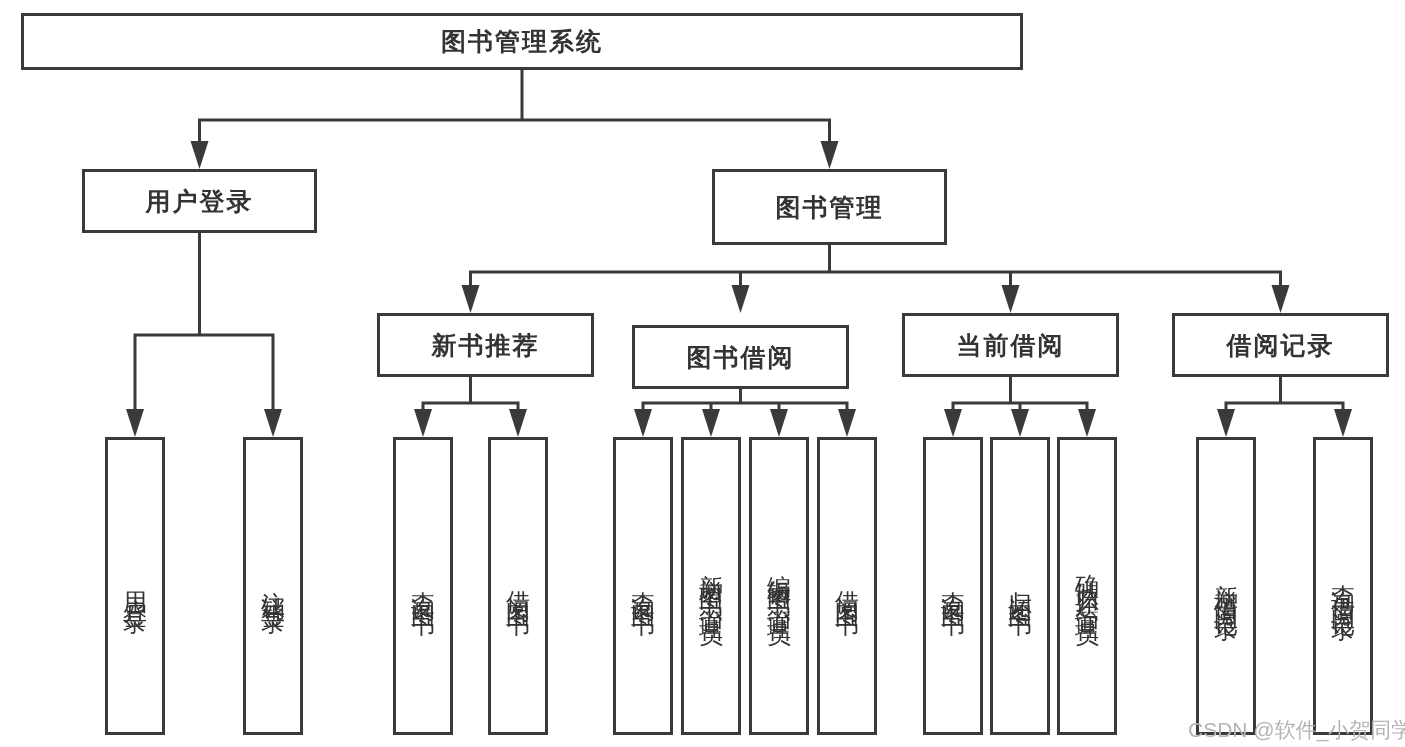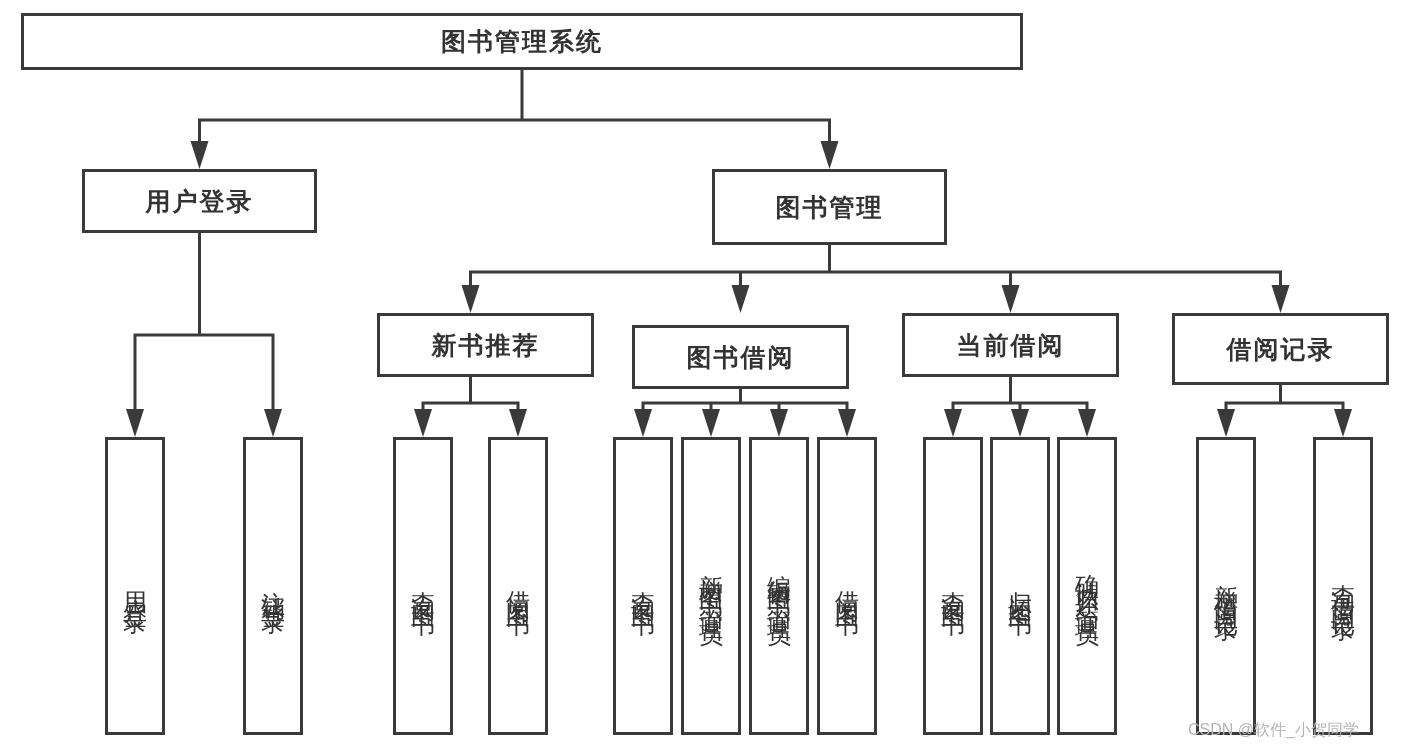--- a/index.html
+++ b/index.html
@@ -43,21 +43,21 @@
     text-orientation: mixed;
     font-size: 24px;
     line-height: 1;
     letter-spacing: 7px;
   }
   .watermark {
     position: absolute;
     left: 1188px;
     top: 716px;
     width: 217px;
-    font-size: 16px;
+    font-size: 21px;
     line-height: 28px;
     color: var(--wm, #b4b4b4);
     white-space: nowrap;
   }
 </style>
 </head>
 <body>
 
 <div class="canvas">
   <svg id="edges" xmlns="http://www.w3.org/2000/svg" viewBox="0 0 1405 747">
@@ -100,21 +100,21 @@
       </div>
       <div class="node horizontal" style="left: 362px; top: 313px; width: 217px; height: 64px; margin-left: 15px;">
         <span class="lbl">新书推荐</span>
       </div>
       <div class="node horizontal" style="left: 632px; top: 313px; width: 217px; height: 64px; margin-top: 12px;">
         <span class="lbl">图书借阅</span>
       </div>
       <div class="node horizontal" style="left: 902px; top: 313px; width: 217px; height: 64px;">
         <span class="lbl">当前借阅</span>
       </div>
-      <div class="node horizontal" style="left: 1172px; top: 313px; width: 217px; height: 72px;">
+      <div class="node horizontal" style="left: 1172px; top: 313px; width: 217px; height: 64px;">
         <span class="lbl">借阅记录</span>
       </div>
       <div class="node vertical" style="left: 105px; top: 437px; width: 60px; height: 298px;">
         <span class="lbl">用户登录</span>
       </div>
       <div class="node vertical" style="left: 243px; top: 437px; width: 60px; height: 298px;">
         <span class="lbl">注销登录</span>
       </div>
       <div class="node vertical" style="left: 393px; top: 437px; width: 60px; height: 298px;">
         <span class="lbl">查询图书</span>

